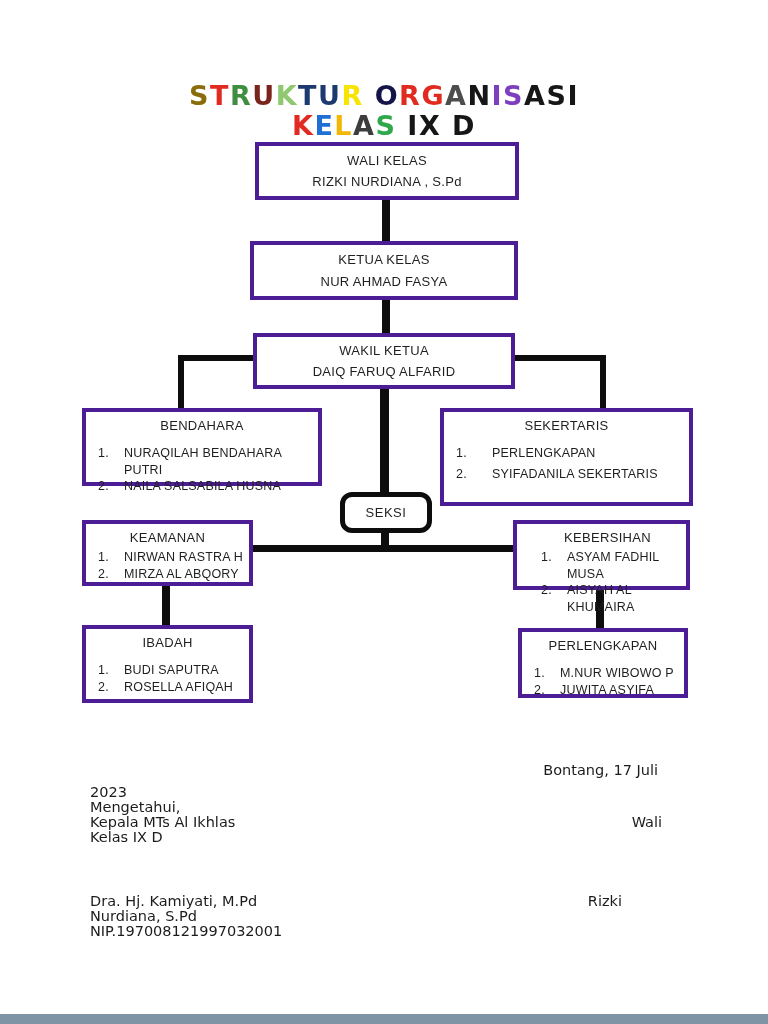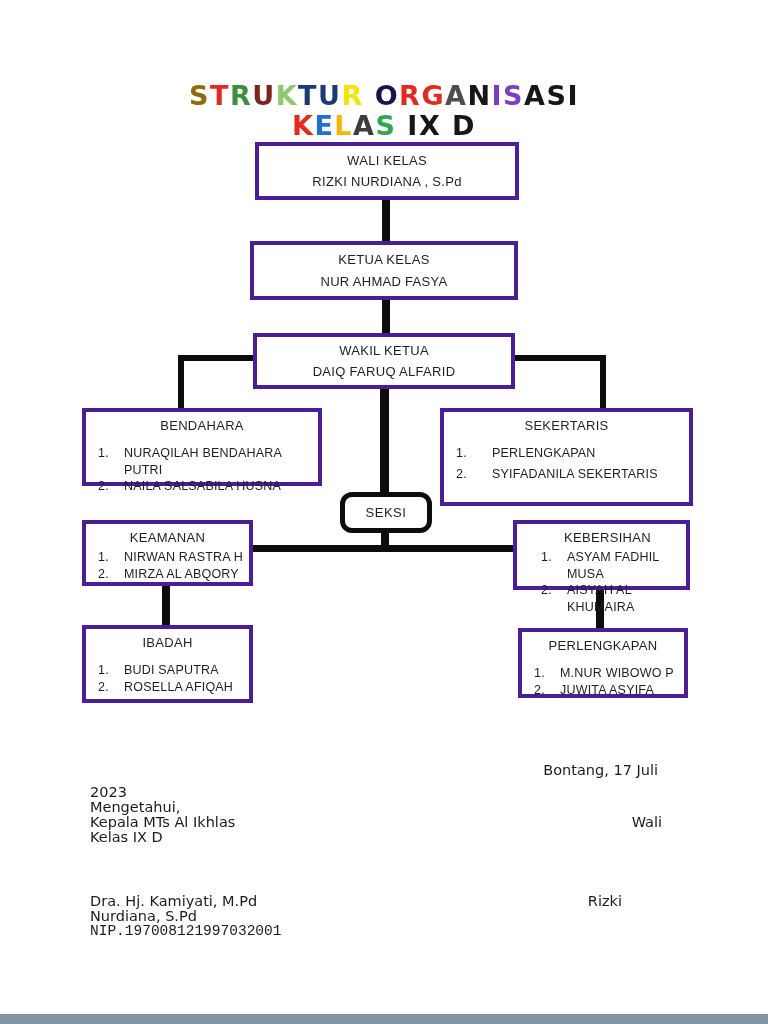--- a/index.html
+++ b/index.html
@@ -164,16 +164,16 @@
 
   <div class="sig" style="right:110px;top:762px;">Bontang, 17 Juli</div>
   <div class="sig" style="left:90px;top:784px;">2023</div>
   <div class="sig" style="left:90px;top:799px;">Mengetahui,</div>
   <div class="sig" style="left:90px;top:814px;">Kepala MTs Al Ikhlas</div>
   <div class="sig" style="right:106px;top:814px;margin-left:43px;">Wali</div>
   <div class="sig" style="left:90px;top:829px;">Kelas IX D</div>
   <div class="sig" style="left:90px;top:849px;margin-top:44px;">Dra. Hj. Kamiyati, M.Pd</div>
   <div class="sig" style="right:146px;top:893px;">Rizki</div>
   <div class="sig" style="left:90px;top:908px;">Nurdiana, S.Pd</div>
-  <div class="sig" style="left:90px;top:923px;font-family:Liberation Mono, monospace;">NIP.197008121997032001</div>
+  <div class="sig" style="left:90px;top:923px;">NIP.197008121997032001</div>
 
   <div id="footer-bar" style="background: rgb(127, 149, 166);"></div>
 </div>
 
 </body></html>

